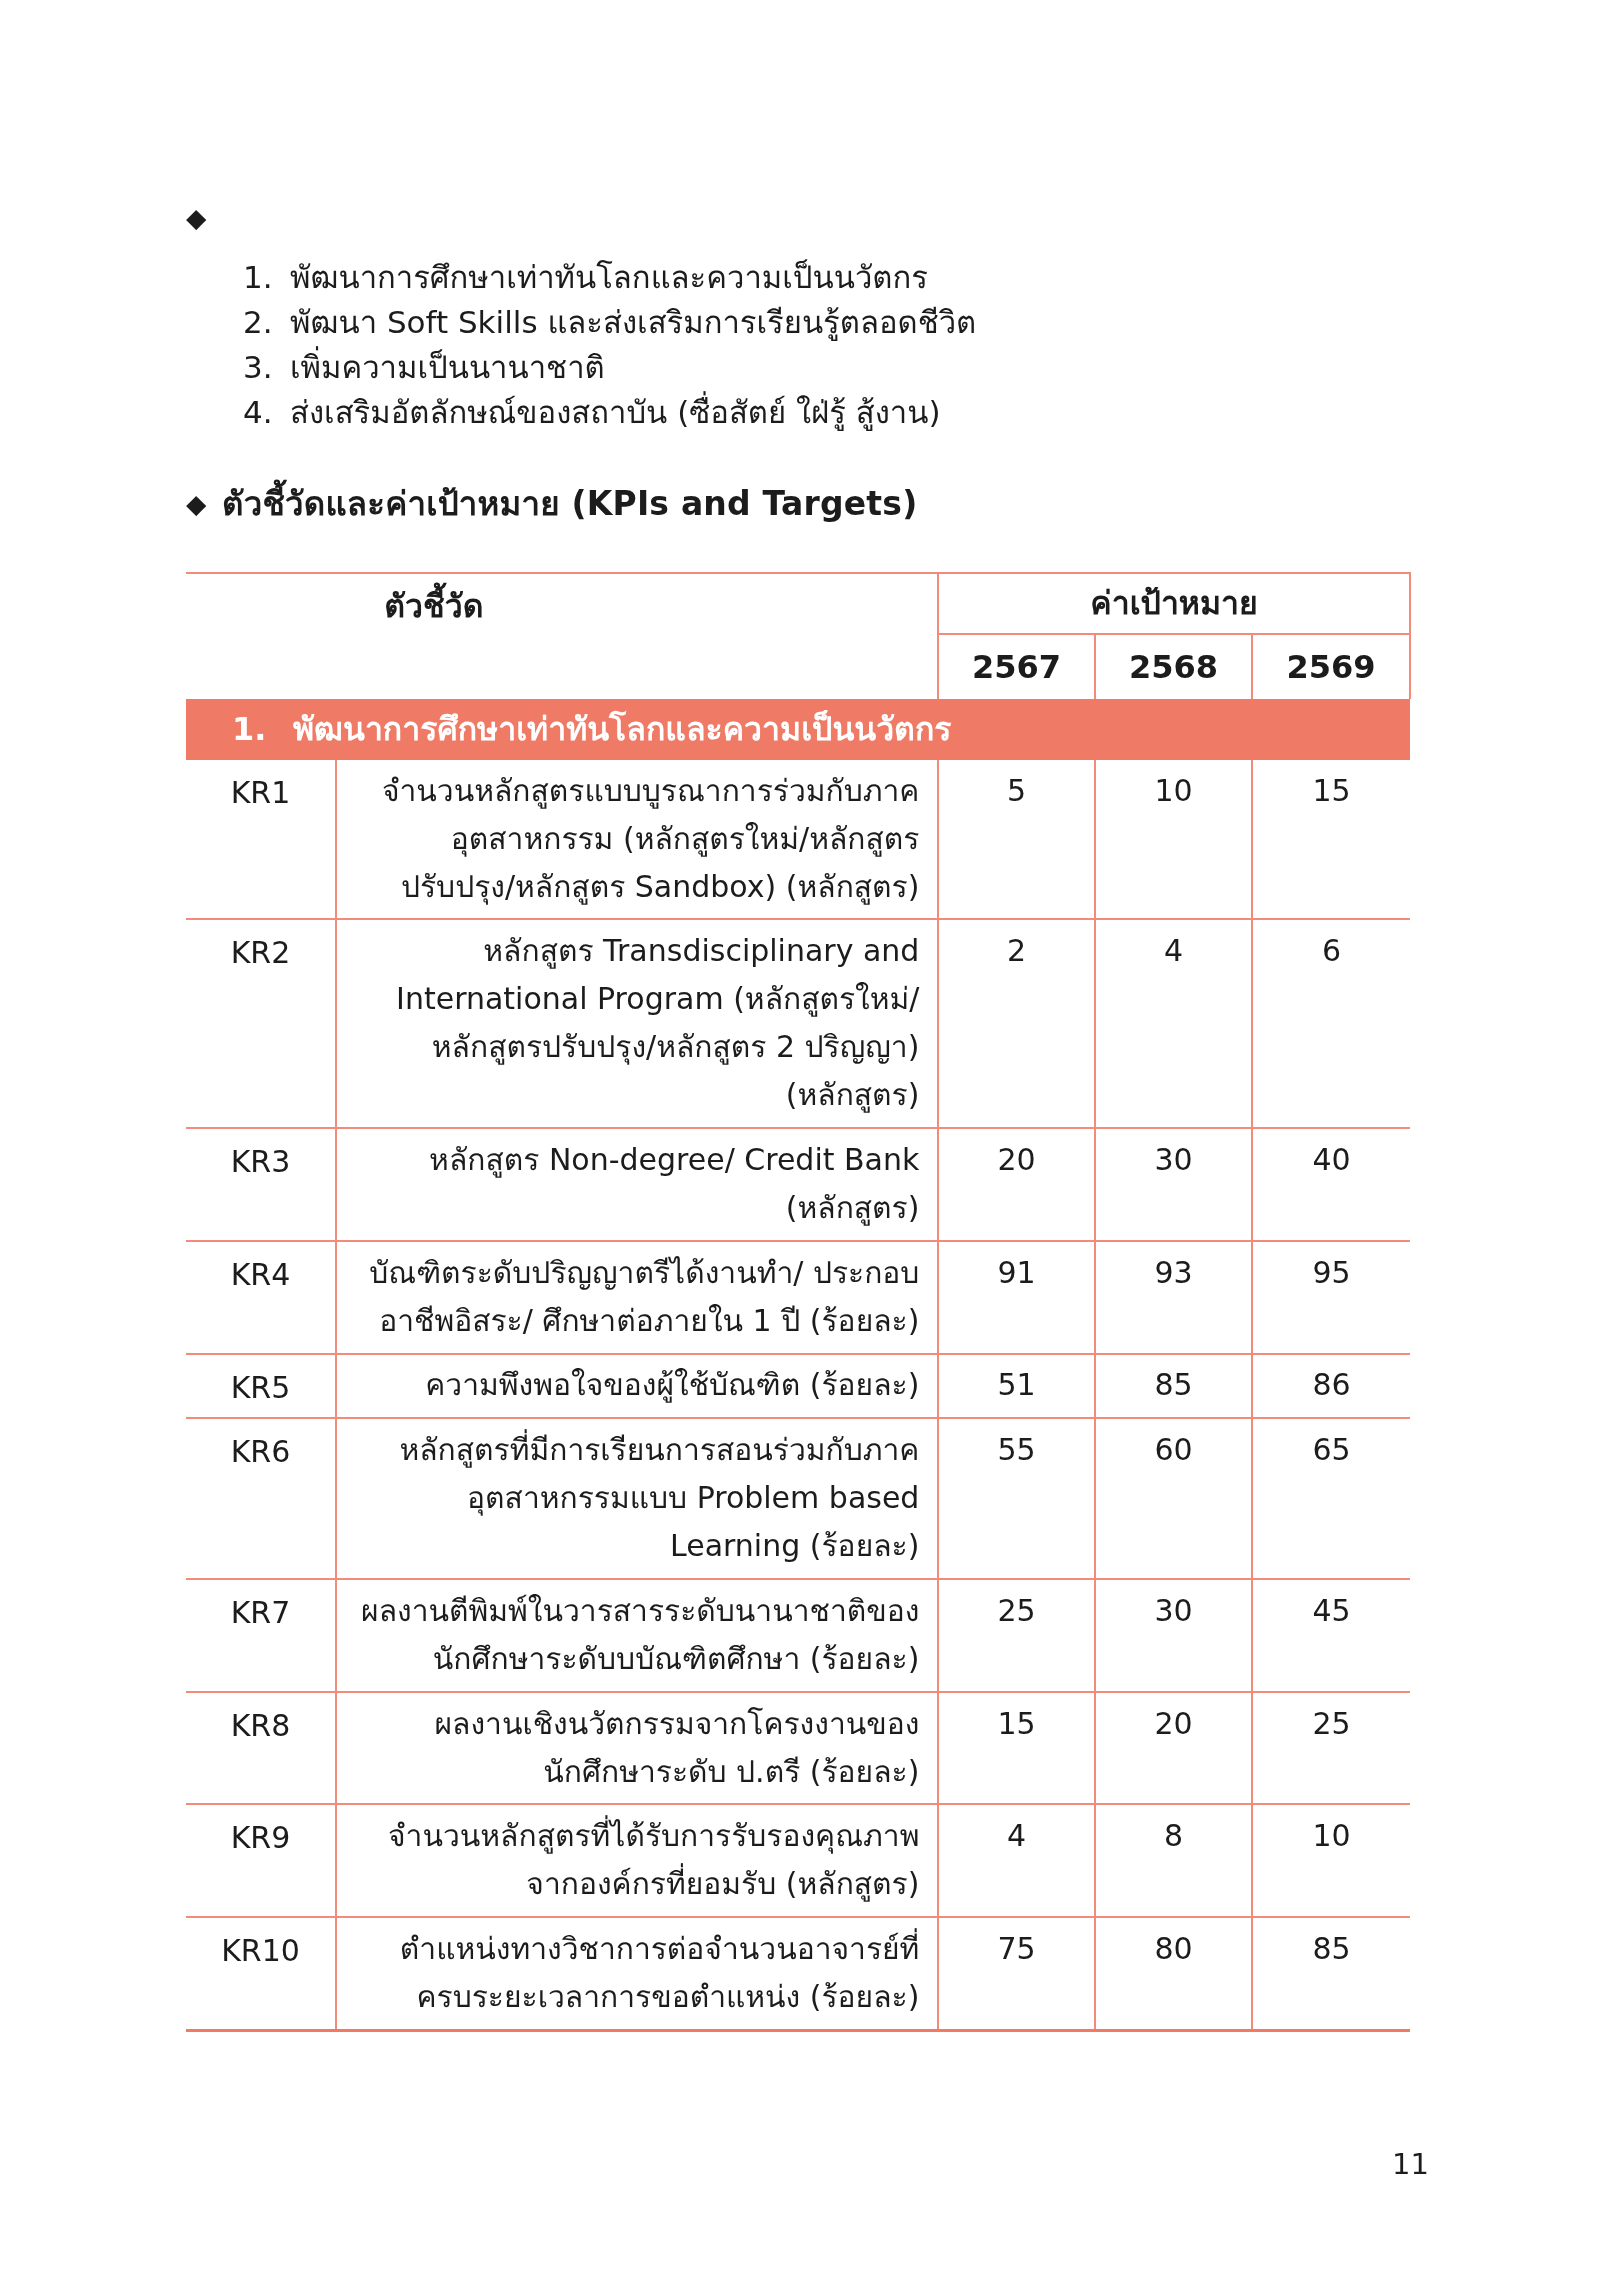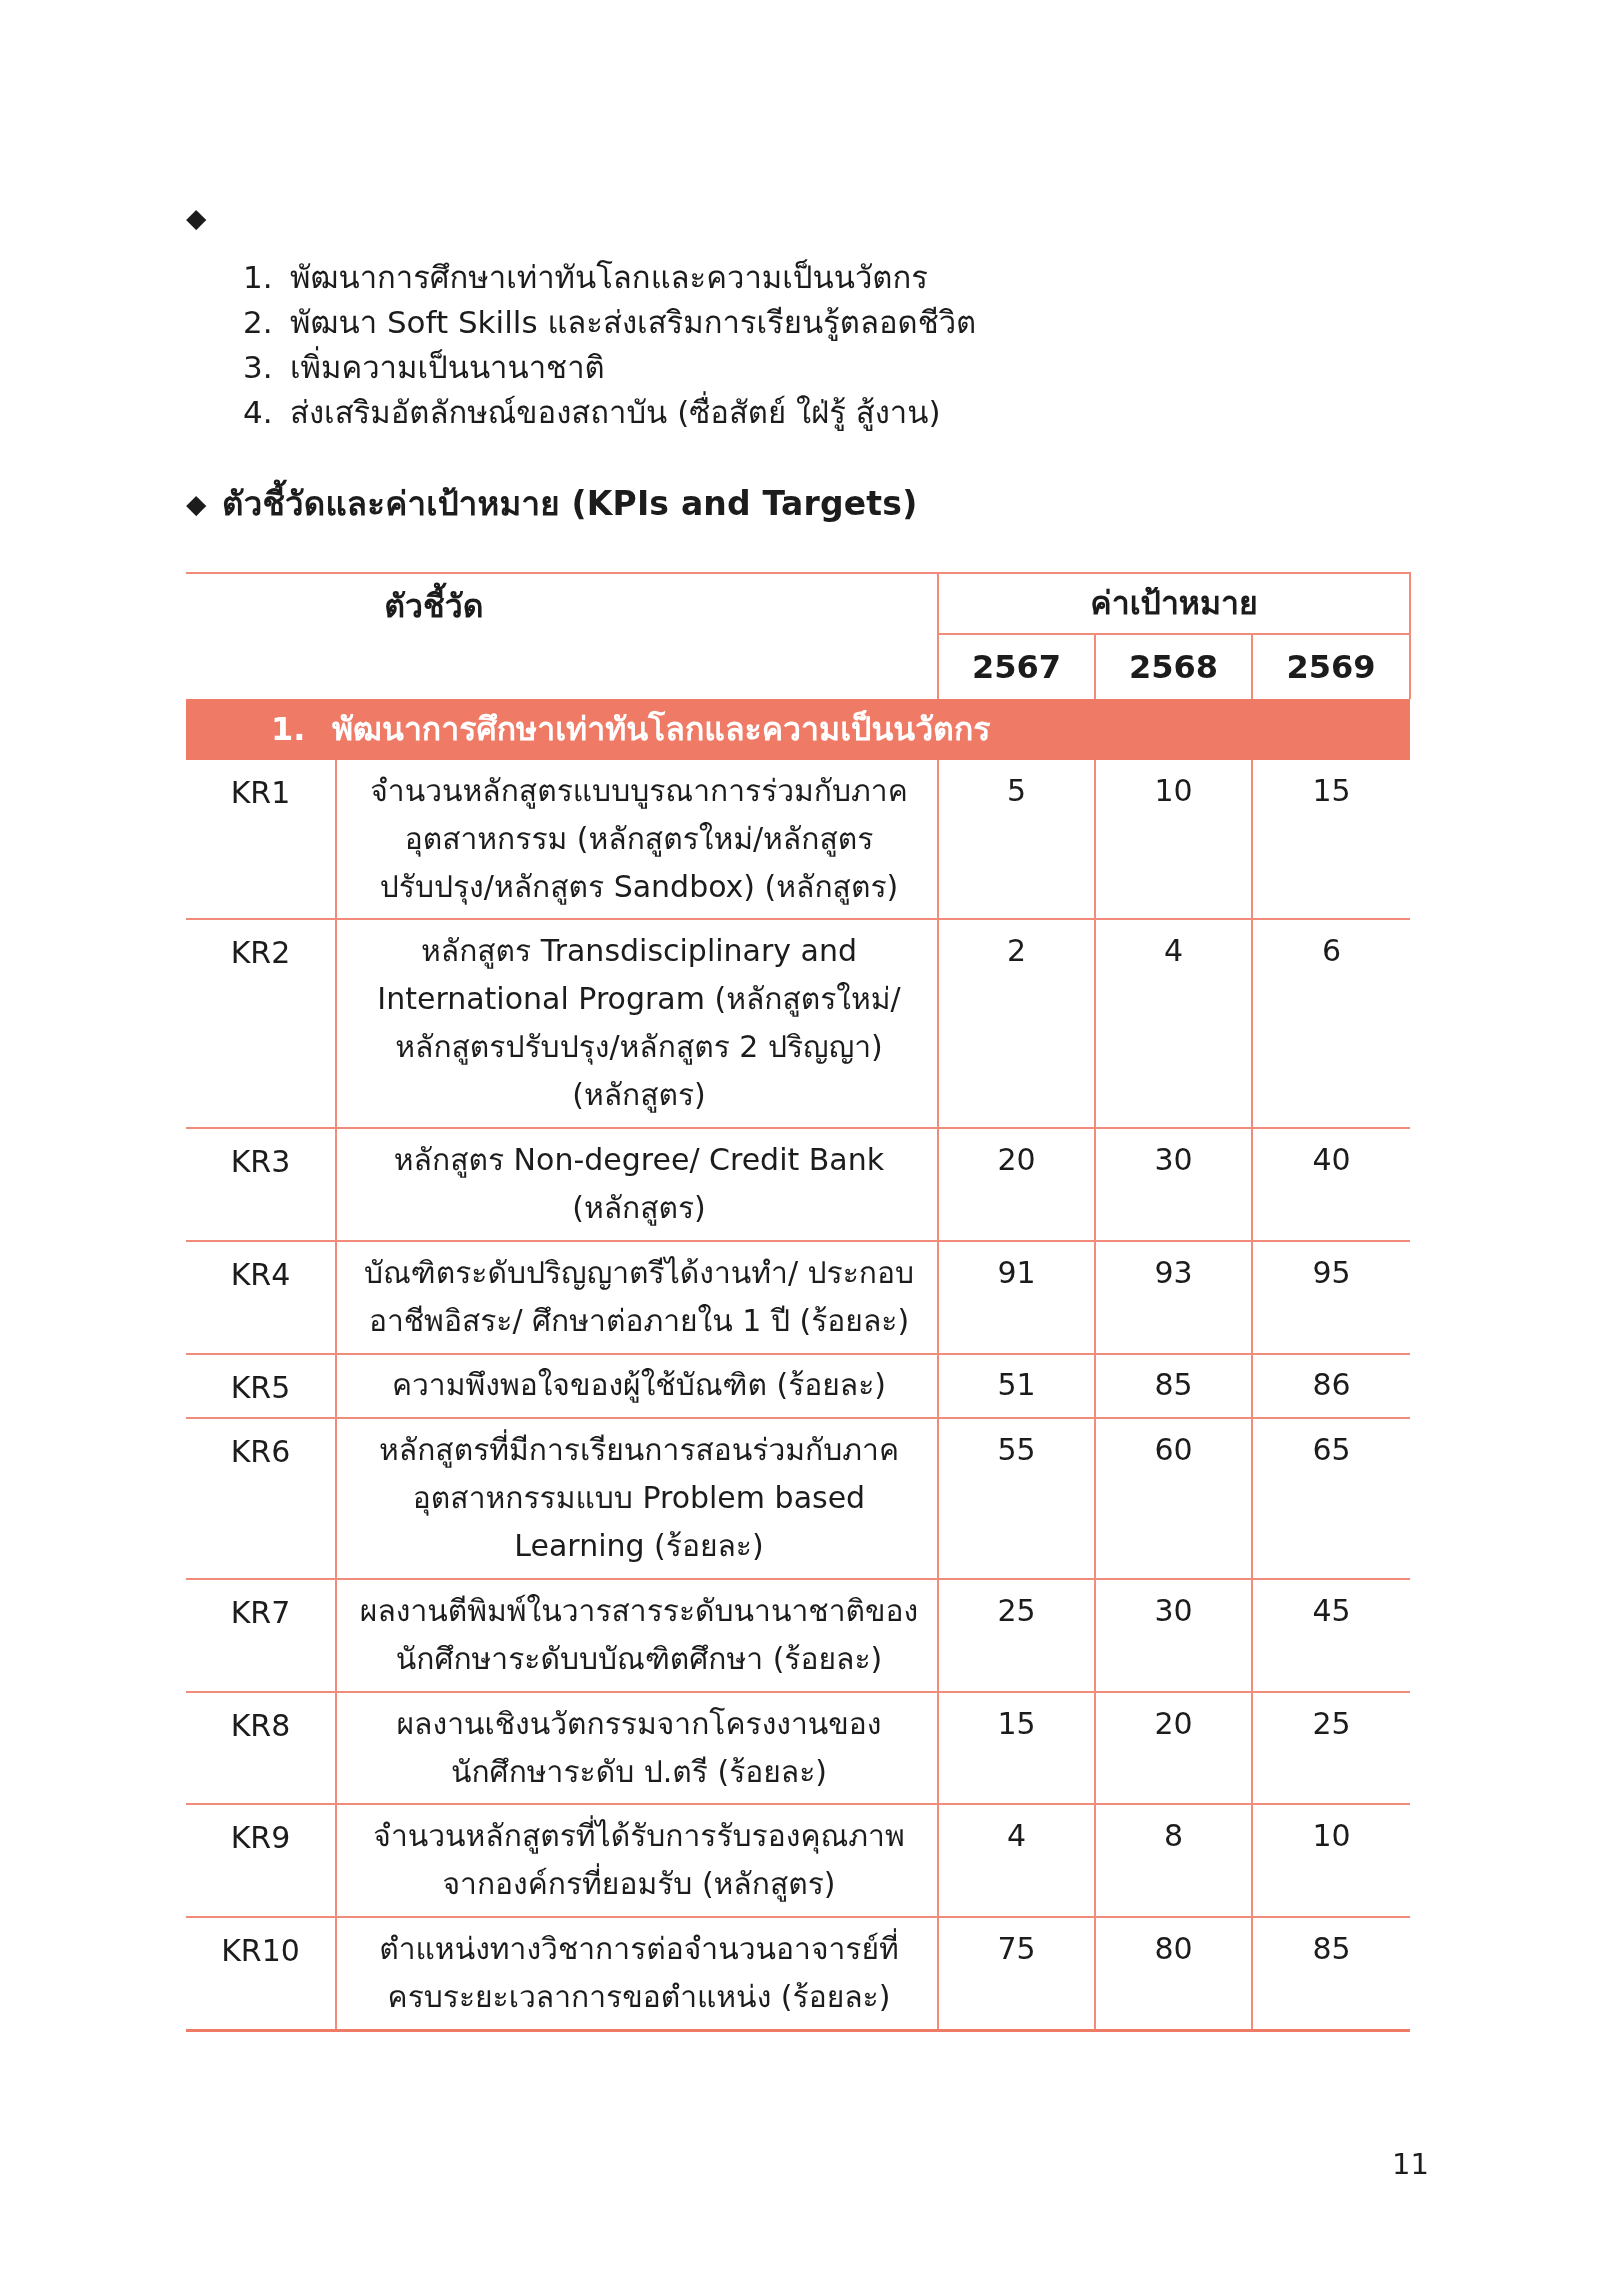--- a/index.html
+++ b/index.html
@@ -40,26 +40,26 @@
   td.target-h{vertical-align:middle;
       border-left:2px solid var(--line);
       border-right:2px solid var(--line);
       border-bottom:2px solid var(--line);}
   td.year{vertical-align:middle;}
   td.year.yb-l{border-left:2px solid var(--line);}
   td.year.yb-r{border-right:2px solid var(--line);}
 
   tr.band{height:61px;}
   tr.band td{background:var(--accent);color:#ffffff;font-weight:bold;font-size:32px;
-             vertical-align:middle;padding-left:85px;}
+             vertical-align:middle;padding-left:46px;}
   tr.band .band-num{display:inline-block;min-width:61px;}
 
   tr.drow td{border-bottom:2px solid var(--line);}
   tr.drow td.kr{text-align:center;padding-top:9px;}
-  tr.drow td.desc{border-left:2px solid var(--line);padding:6.9px 17.6px 7.8px 21.6px;text-align:center;}
+  tr.drow td.desc{border-left:2px solid var(--line);padding:6.9px 17.6px 7.8px 21.6px;text-align:right;}
   tr.drow td.val{border-left:2px solid var(--line);text-align:center;padding-top:6.9px;}
   tr.r1{height:154px;} tr.r2{height:200px;} tr.r3{height:104px;} tr.r4{height:108px;}
   tr.r5{height:64px;}  tr.r6{height:159px;} tr.r7{height:102px;} tr.r8{height:107px;}
   tr.r9{height:109px;} tr.r10{height:106px;}
   tr.r10 td{border-bottom:3.9px solid var(--accent);}
 
   .pageno{position:absolute;left:1392px;top:2147px;font-weight:normal;font-size:29px;}
 </style>
 </head>
 <body>

